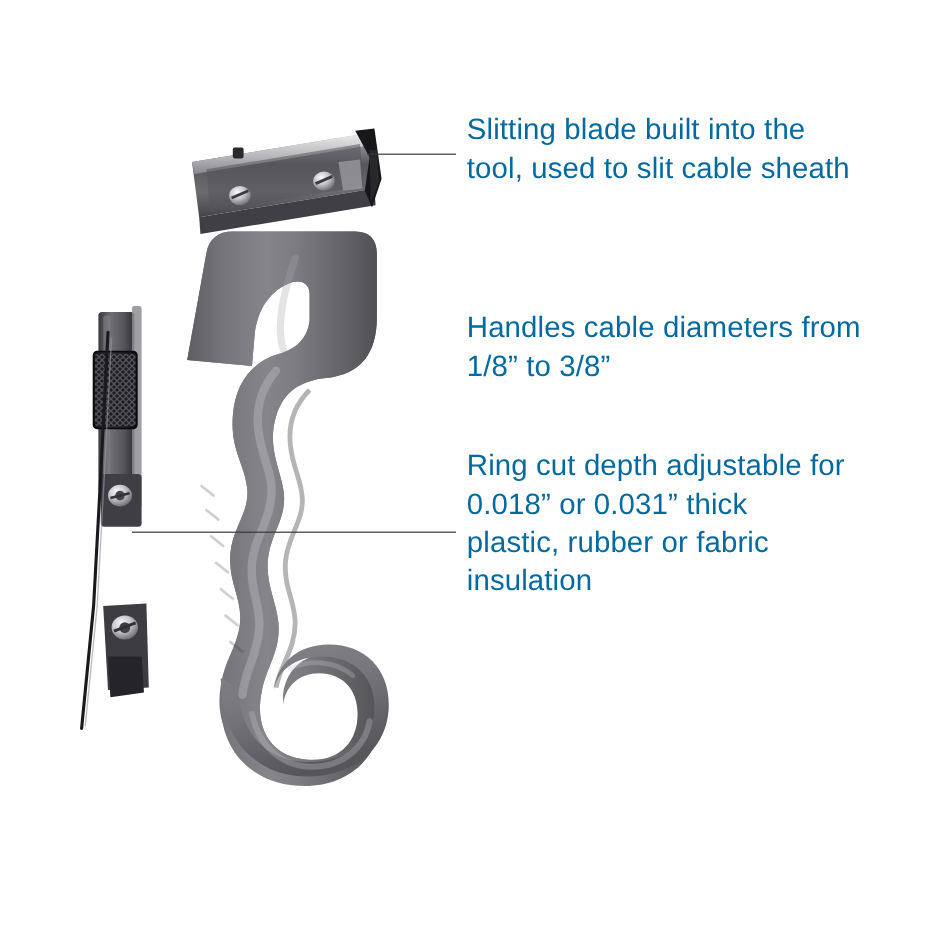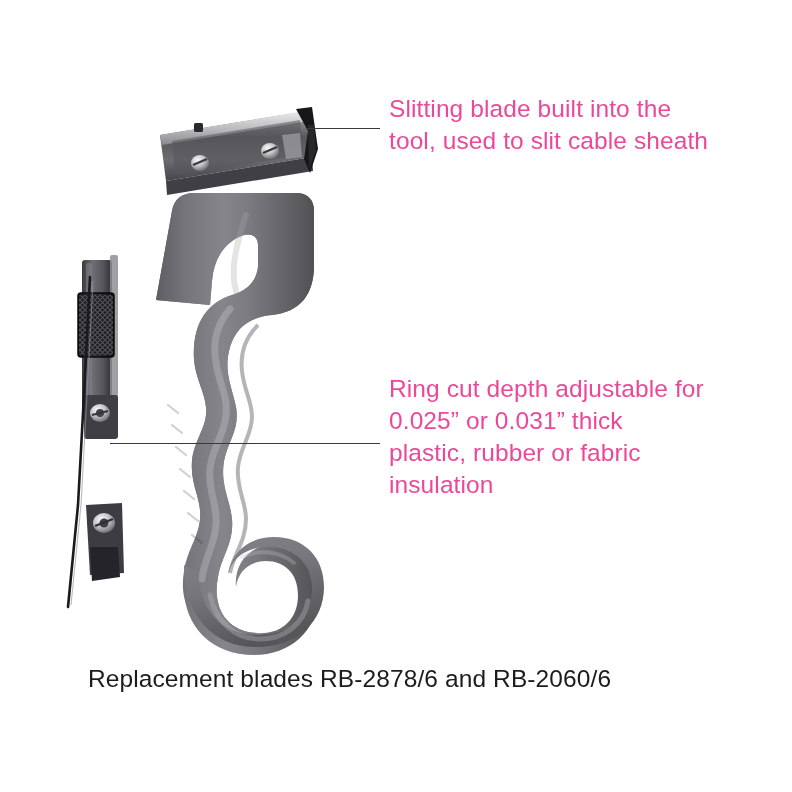--- a/index.html
+++ b/index.html
@@ -39,21 +39,21 @@
   #leader-line-1 { left: 306px; top: 128px; width: 74px; }
   #leader-line-2 { left: 110px; top: 443px; width: 270px; }
 
   
   .callout {
     position: absolute;
     left: 389px;
     width: 360px;
     font-size: 24.5px;
     line-height: 32px;
-    color: #ec4899;
+    color: #0369a1;
     letter-spacing: 0.1px;
     white-space: pre-line;
   }
   #callout-slitting-blade  { top: 93px; }
   #callout-cable-diameters { top: 258px; }
   #callout-ring-cut-depth  { top: 373px; }
   #callout-spare-blades    { top: 568px; }
 
   #replacement-blades-note {
     position: absolute;
@@ -267,22 +267,23 @@
       </g>
     </svg>
   </div>
 
   <div id="leader-line-1" class="leader-line"></div>
   <div id="leader-line-2" class="leader-line"></div>
 
   <div id="callout-slitting-blade" class="callout">Slitting blade built into the
 tool, used to slit cable sheath</div>
 
+  <div id="callout-cable-diameters" class="callout">Handles cable diameters from
+1/8” to 3/8”</div>
 
   <div id="callout-ring-cut-depth" class="callout">Ring cut depth adjustable for
-0.025” or 0.031” thick
+0.018” or 0.031” thick
 plastic, rubber or fabric
 insulation</div>
 
 
-  <div id="replacement-blades-note">Replacement blades RB-2878/6 and RB-2060/6</div>
 
 </div>
 
 </body></html>

